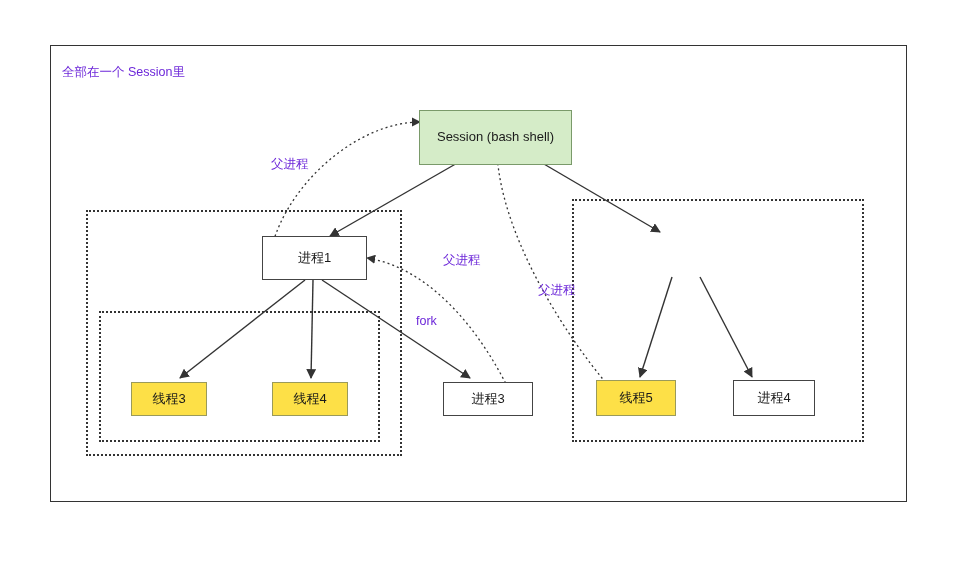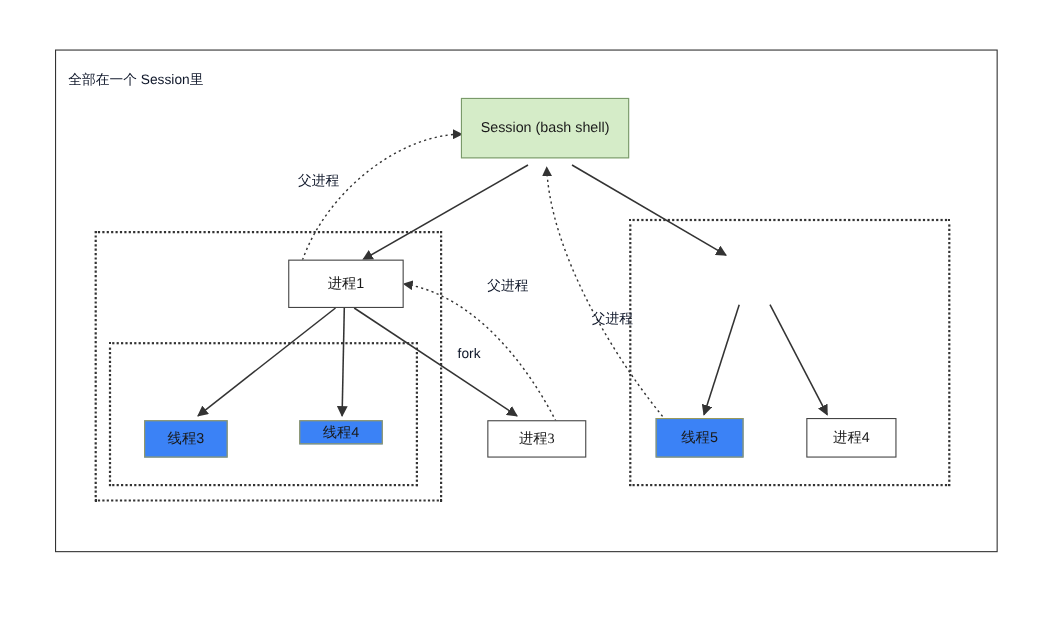--- a/index.html
+++ b/index.html
@@ -37,41 +37,41 @@
     line-height: 1.25;
     border: 1px solid #444444;
     background: #ffffff;
     z-index: 3;
   }
   .node.green {
     background: #d5ecc8;
     border-color: #7a9a6a;
   }
   .node.yellow {
-    background: #3b82f6;
+    background: #fde047;
     border-color: #9a9a5a;
   }
   .outer-box {
     position: absolute;
     box-sizing: border-box;
     border: 1px solid #333333;
     background: transparent;
     z-index: 1;
   }
   .dotted-box {
     position: absolute;
     box-sizing: border-box;
     border: 2px dotted #333333;
     background: transparent;
     z-index: 1;
   }
   .label {
     position: absolute;
     font-size: 12.5px;
-    color: #0f172a;
+    color: #6d28d9;
     line-height: 1.35;
     white-space: pre-line;
     z-index: 4;
   }
   .label.center { text-align: right; }
   .label.left { text-align: left; }
 </style>
 </head>
 <body>
 
@@ -109,30 +109,30 @@
 
     <path d="M 272 246 C 290 180 360 122 420 122" fill="none" stroke="#333333" stroke-width="1.3" stroke-dasharray="2,3" marker-end="url(#arrowdot)"></path>
 
     <path d="M 510 392 C 480 330 430 268 367 258" fill="none" stroke="#333333" stroke-width="1.3" stroke-dasharray="2,3" marker-end="url(#arrowdot)"></path>
 
     <path d="M 612 390 C 560 330 500 230 497 152" fill="none" stroke="#333333" stroke-width="1.3" stroke-dasharray="2,3" marker-end="url(#arrowdot)"></path>
   </svg>
 
   <div class="label left" style="left:62px; top:64px;">全部在一个 Session里</div>
 
-  <div class="node green" style="left:419px; top:89px; width:153px; height:55px;">Session (bash shell)</div>
+  <div class="node green" style="left:419px; top:110px; width:153px; height:55px;">Session (bash shell)</div>
 
   <div class="node" style="left:262px; top:236px; width:105px; height:44px;">进程1</div>
 
 
   <div class="node yellow" style="left:131px; top:382px; width:76px; height:34px;">线程3</div>
 
-  <div class="node yellow" style="left:272px; top:382px; width:76px; height:22px;">线程4</div>
+  <div class="node yellow" style="left:272px; top:382px; width:76px; height:34px;">线程4</div>
 
-  <div class="node" style="left:443px; top:382px; width:90px; height:34px;font-family:Liberation Serif, serif;">进程3</div>
+  <div class="node" style="left:443px; top:382px; width:90px; height:34px;">进程3</div>
 
   <div class="node yellow" style="left:596px; top:380px; width:80px; height:36px;">线程5</div>
 
   <div class="node" style="left:719px; top:380px; width:82px; height:36px;margin-left:14px;">进程4</div>
 
   <div class="label center" style="left:271px; top:156px;">父进程</div>
 
   <div class="label center" style="left:443px; top:252px;">父进程</div>
 
   <div class="label center" style="left:538px; top:282px;">父进程</div>

